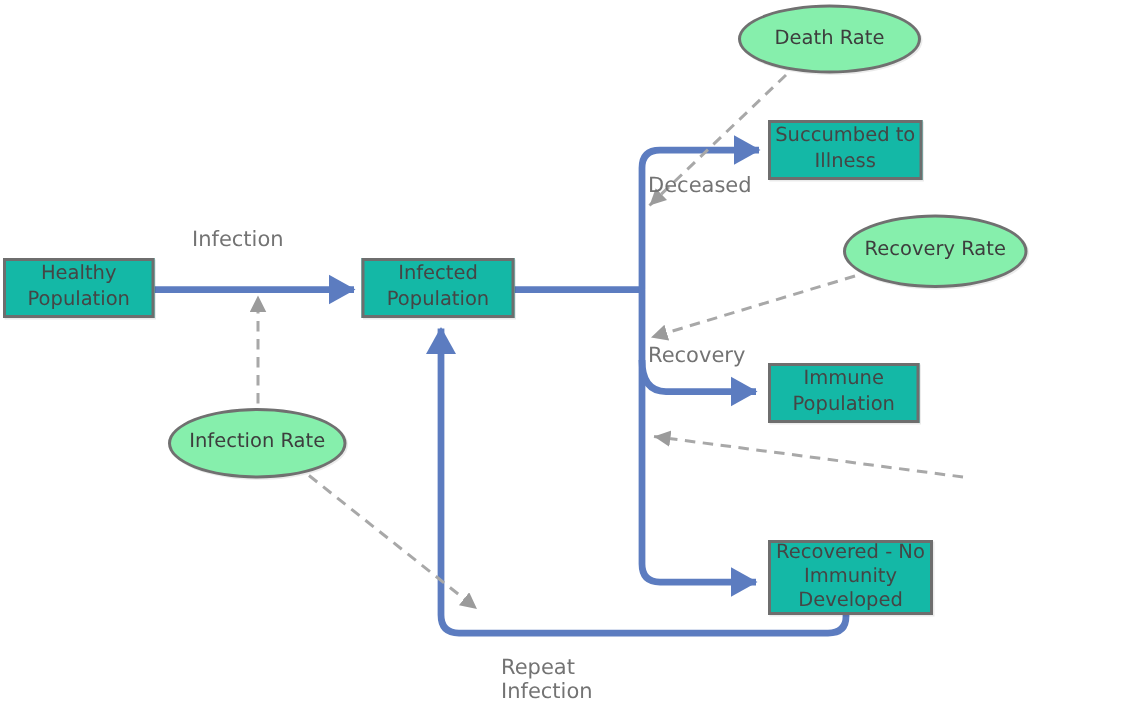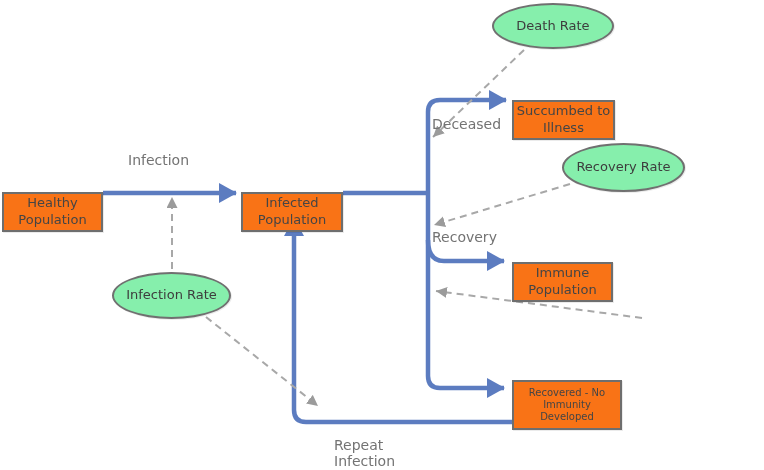--- a/index.html
+++ b/index.html
@@ -3,25 +3,24 @@
 <meta charset="utf-8">
 <style>
   html,body{margin:0;padding:0;background:#fff;}
   #canvas{
     position:relative;width:764px;height:470px;background:#ffffff;overflow:hidden;
     font-family:"DejaVu Sans","Liberation Sans",sans-serif;
   }
   #wires{position:absolute;left:0;top:0;width:764px;height:470px;}
   .node{
     position:absolute;box-sizing:border-box;
-    background:#f97316;border:2px solid #6E6E6E;
+    background:#14b8a6;border:2px solid #6E6E6E;
     display:flex;align-items:center;justify-content:center;text-align:center;
     color:#454545;font-size:13px;line-height:1.3;white-space:pre-line;
     box-shadow:1px 1px 0 rgba(0,0,0,0.08);
-    margin-top:20px;
   }
   .rate{
     position:absolute;box-sizing:border-box;
     background:#86efac;border:2px solid #707070;border-radius:50%;
     display:flex;align-items:center;justify-content:center;text-align:center;
     color:#3d3d3d;font-size:13px;line-height:1.25;white-space:pre-line;
     box-shadow:1px 1px 0 rgba(0,0,0,0.08);
   }
   .edge-label{
     position:absolute;color:#737373;font-size:14px;text-align:left;
@@ -62,21 +61,21 @@
 
   <div class="node" style="left:241px;top:172px;width:102px;height:40px;">Infected
 Population</div>
 
   <div class="node" style="left:512px;top:80px;width:103px;height:40px;">Succumbed to
 Illness</div>
 
   <div class="node" style="left:512px;top:242px;width:101px;height:40px;">Immune
 Population</div>
 
-  <div class="node" style="left:512px;top:360px;width:110px;height:50px;font-size:10px;line-height:1.22;">Recovered - No
+  <div class="node" style="left:512px;top:360px;width:110px;height:50px;font-size:13px;line-height:1.22;">Recovered - No
 Immunity
 Developed</div>
 
   <div class="rate" style="left:492px;top:3px;width:122px;height:46px;">Death Rate</div>
 
   <div class="rate" style="left:562px;top:143px;width:123px;height:49px;">Recovery Rate</div>
 
 
   <div class="rate" style="left:112px;top:272px;width:119px;height:47px;">Infection Rate</div>
 

